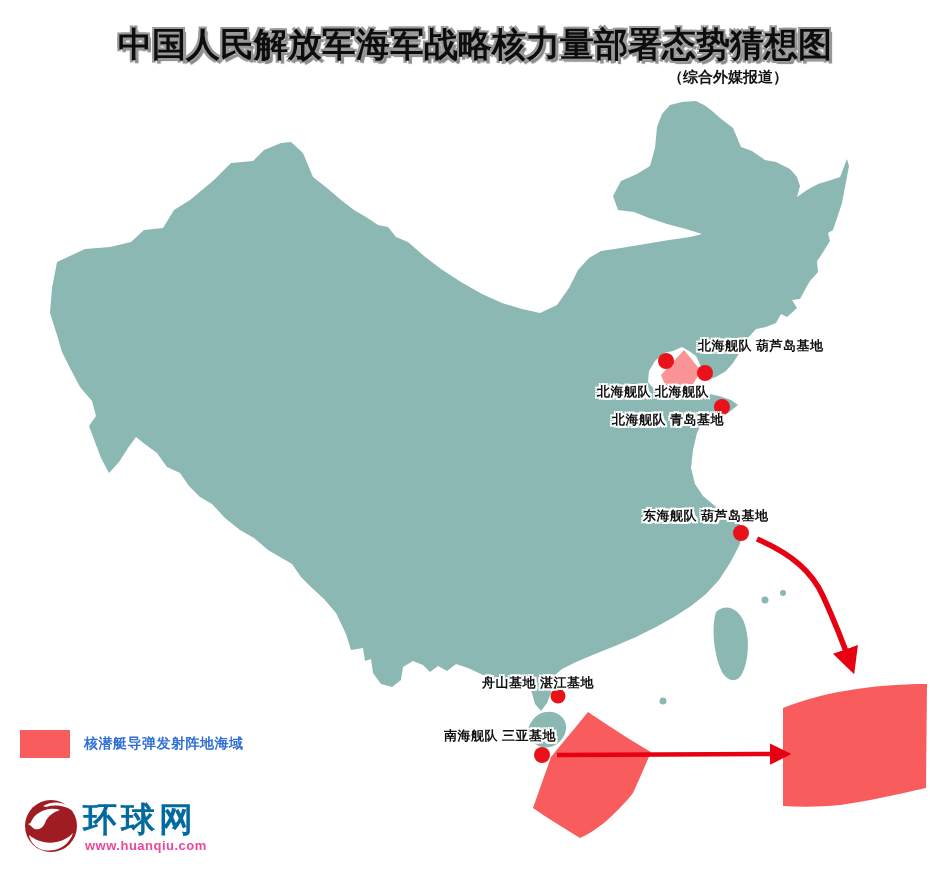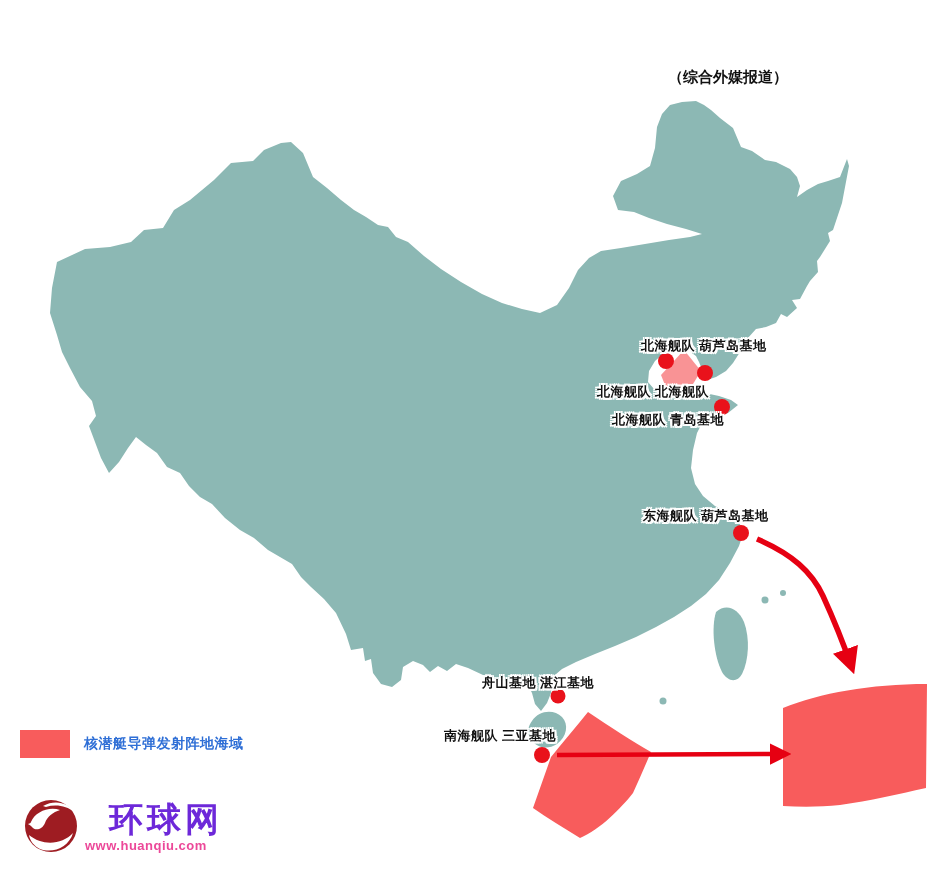--- a/index.html
+++ b/index.html
@@ -98,34 +98,35 @@
     <circle cx="666" cy="361" r="8" fill="#e9121b"></circle>
     <circle cx="705" cy="373" r="8" fill="#e9121b"></circle>
     <circle cx="722" cy="407" r="8" fill="#e9121b"></circle>
     <circle cx="741" cy="533" r="8" fill="#e9121b"></circle>
     <circle cx="558" cy="696" r="7.5" fill="#e9121b"></circle>
     <circle cx="542" cy="755" r="8" fill="#e9121b"></circle>
 
     <rect x="20" y="730" width="50" height="28" fill="#f85c5c"></rect>
   </svg>
 
+  <h1 class="page-title">中国人民解放军海军战略核力量部署态势猜想图</h1>
   <div class="subtitle">（综合外媒报道）</div>
 
-  <div class="base-label" style="left:641px;top:337px">北海舰队 葫芦岛基地</div>
+  <div class="base-label" style="left:698px;top:337px">北海舰队 葫芦岛基地</div>
   <div class="base-label" style="left:597px;top:383px">北海舰队 北海舰队</div>
   <div class="base-label" style="left:612px;top:411px">北海舰队 青岛基地</div>
   <div class="base-label" style="left:643px;top:507px">东海舰队 葫芦岛基地</div>
   <div class="base-label" style="left:482px;top:674px">舟山基地 湛江基地</div>
   <div class="base-label" style="left:444px;top:727px">南海舰队 三亚基地</div>
 
   <div class="legend-label" style="color: rgb(47, 111, 214);">核潜艇导弹发射阵地海域</div>
 
   <svg class="map-svg" style="width:120px;height:80px;left:15px;top:792px" viewBox="0 0 120 80">
     <circle cx="36" cy="34" r="26" fill="#9e1c22"></circle>
     <path fill="#ffffff" d="M16,30 C20,20 34,14 45,18 C38,20 32,25 30,31 C27,38 20,39 17,35 C15,33 15,31 16,30 Z"></path>
     <path fill="#ffffff" d="M13,32 L24,28 L21,37 Z"></path>
     <path fill="#ffffff" d="M14,43 C27,54 47,53 58,41 C54,55 38,62 25,57 C19,54 15,49 14,43 Z"></path>
     <path fill="#ffffff" d="M28,14 C40,7 54,11 59,20 C52,14 41,12 31,15 Z"></path>
   </svg>
-  <div class="logo-name" style="color: #6d28d9; margin-left: 26px;">环球网</div>
+  <div class="logo-name" style="color: #0369a1;">环球网</div>
   <div class="logo-url" style="color: #ec4899;">www.huanqiu.com</div>
 
 </div>
 
 </body></html>

